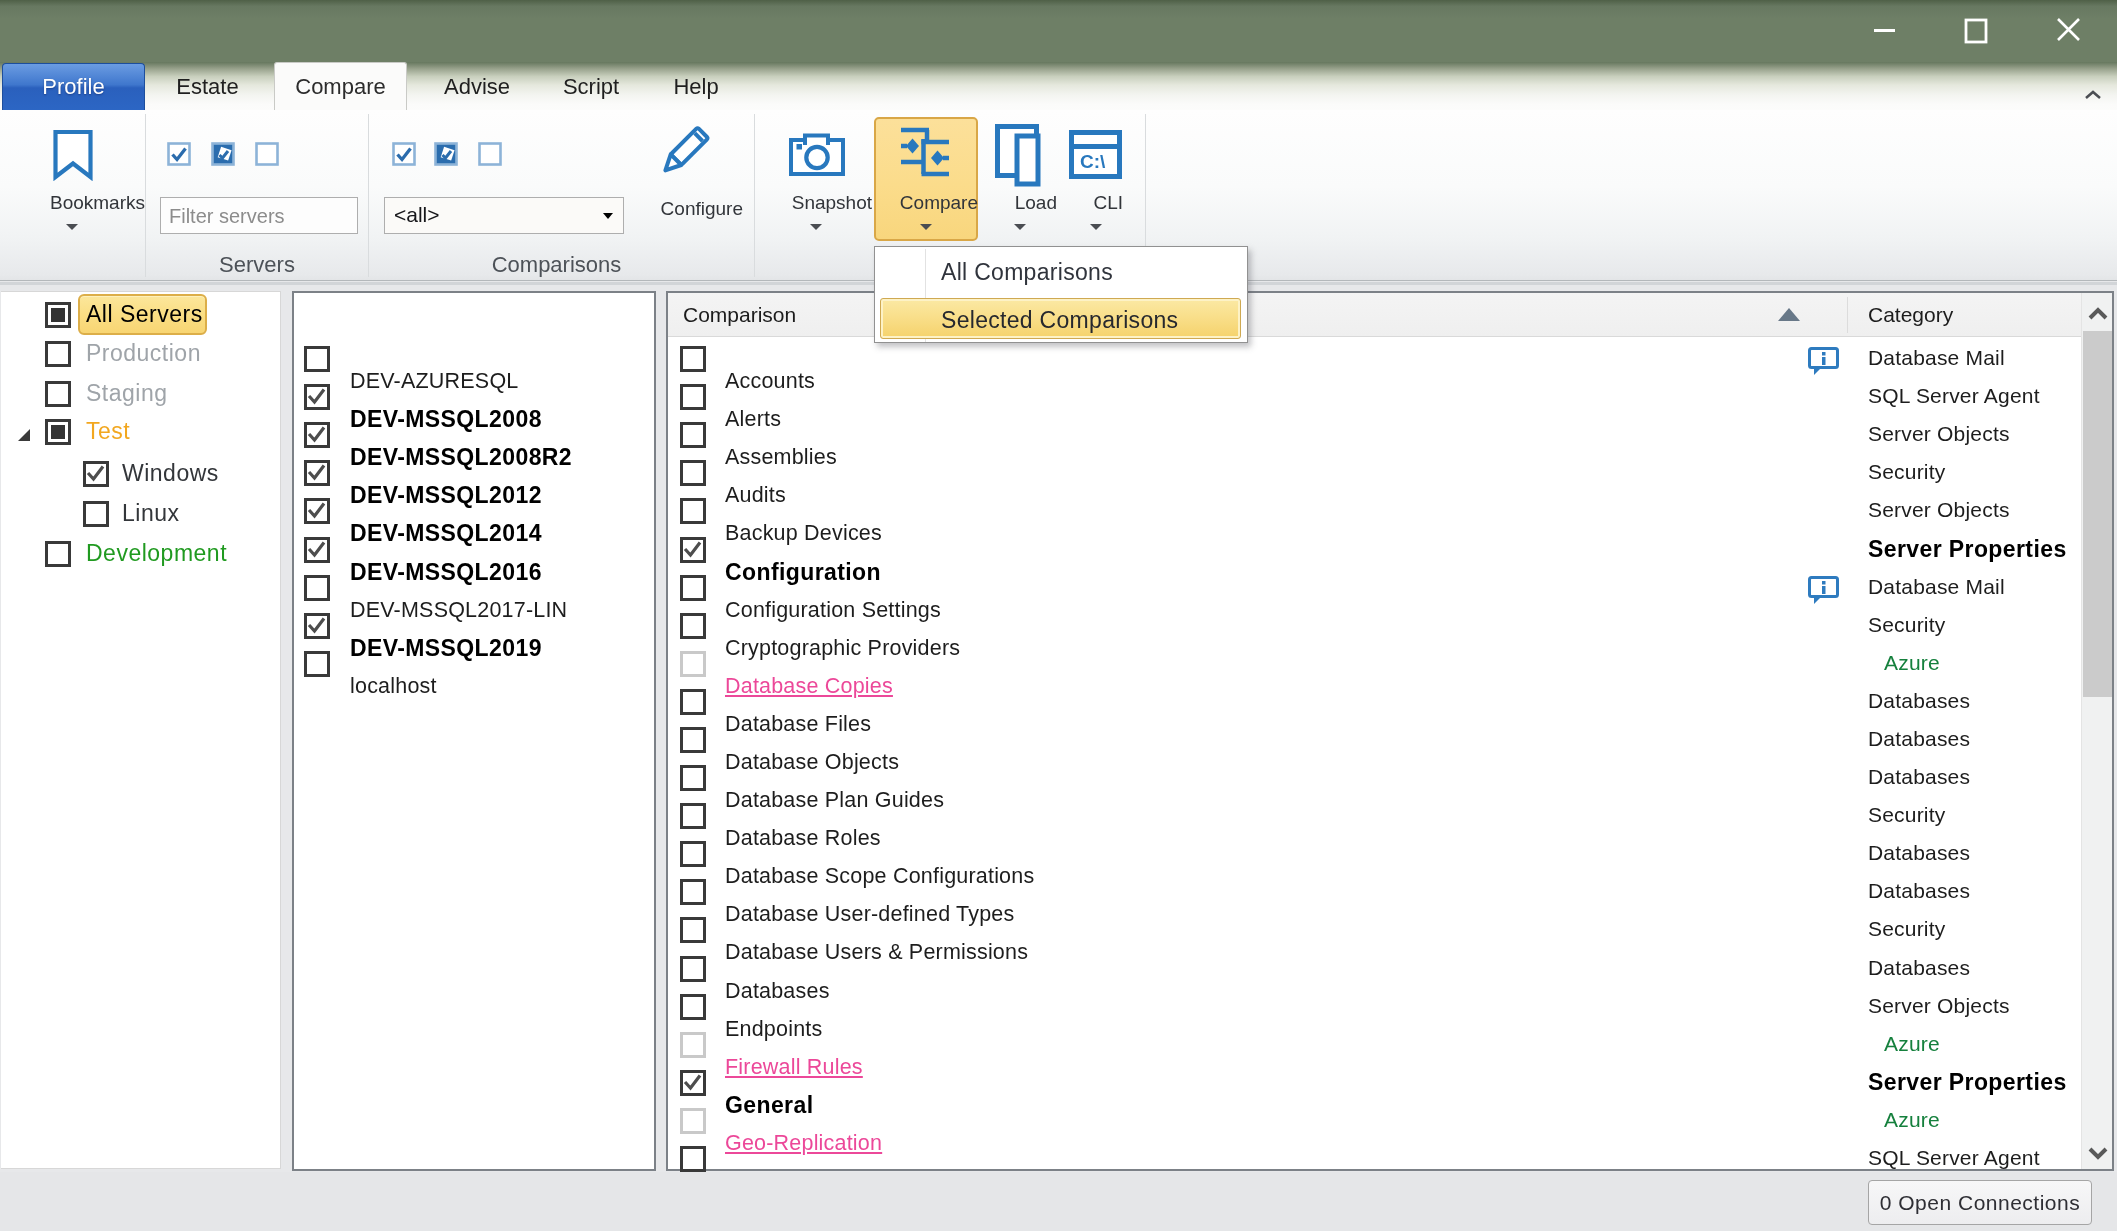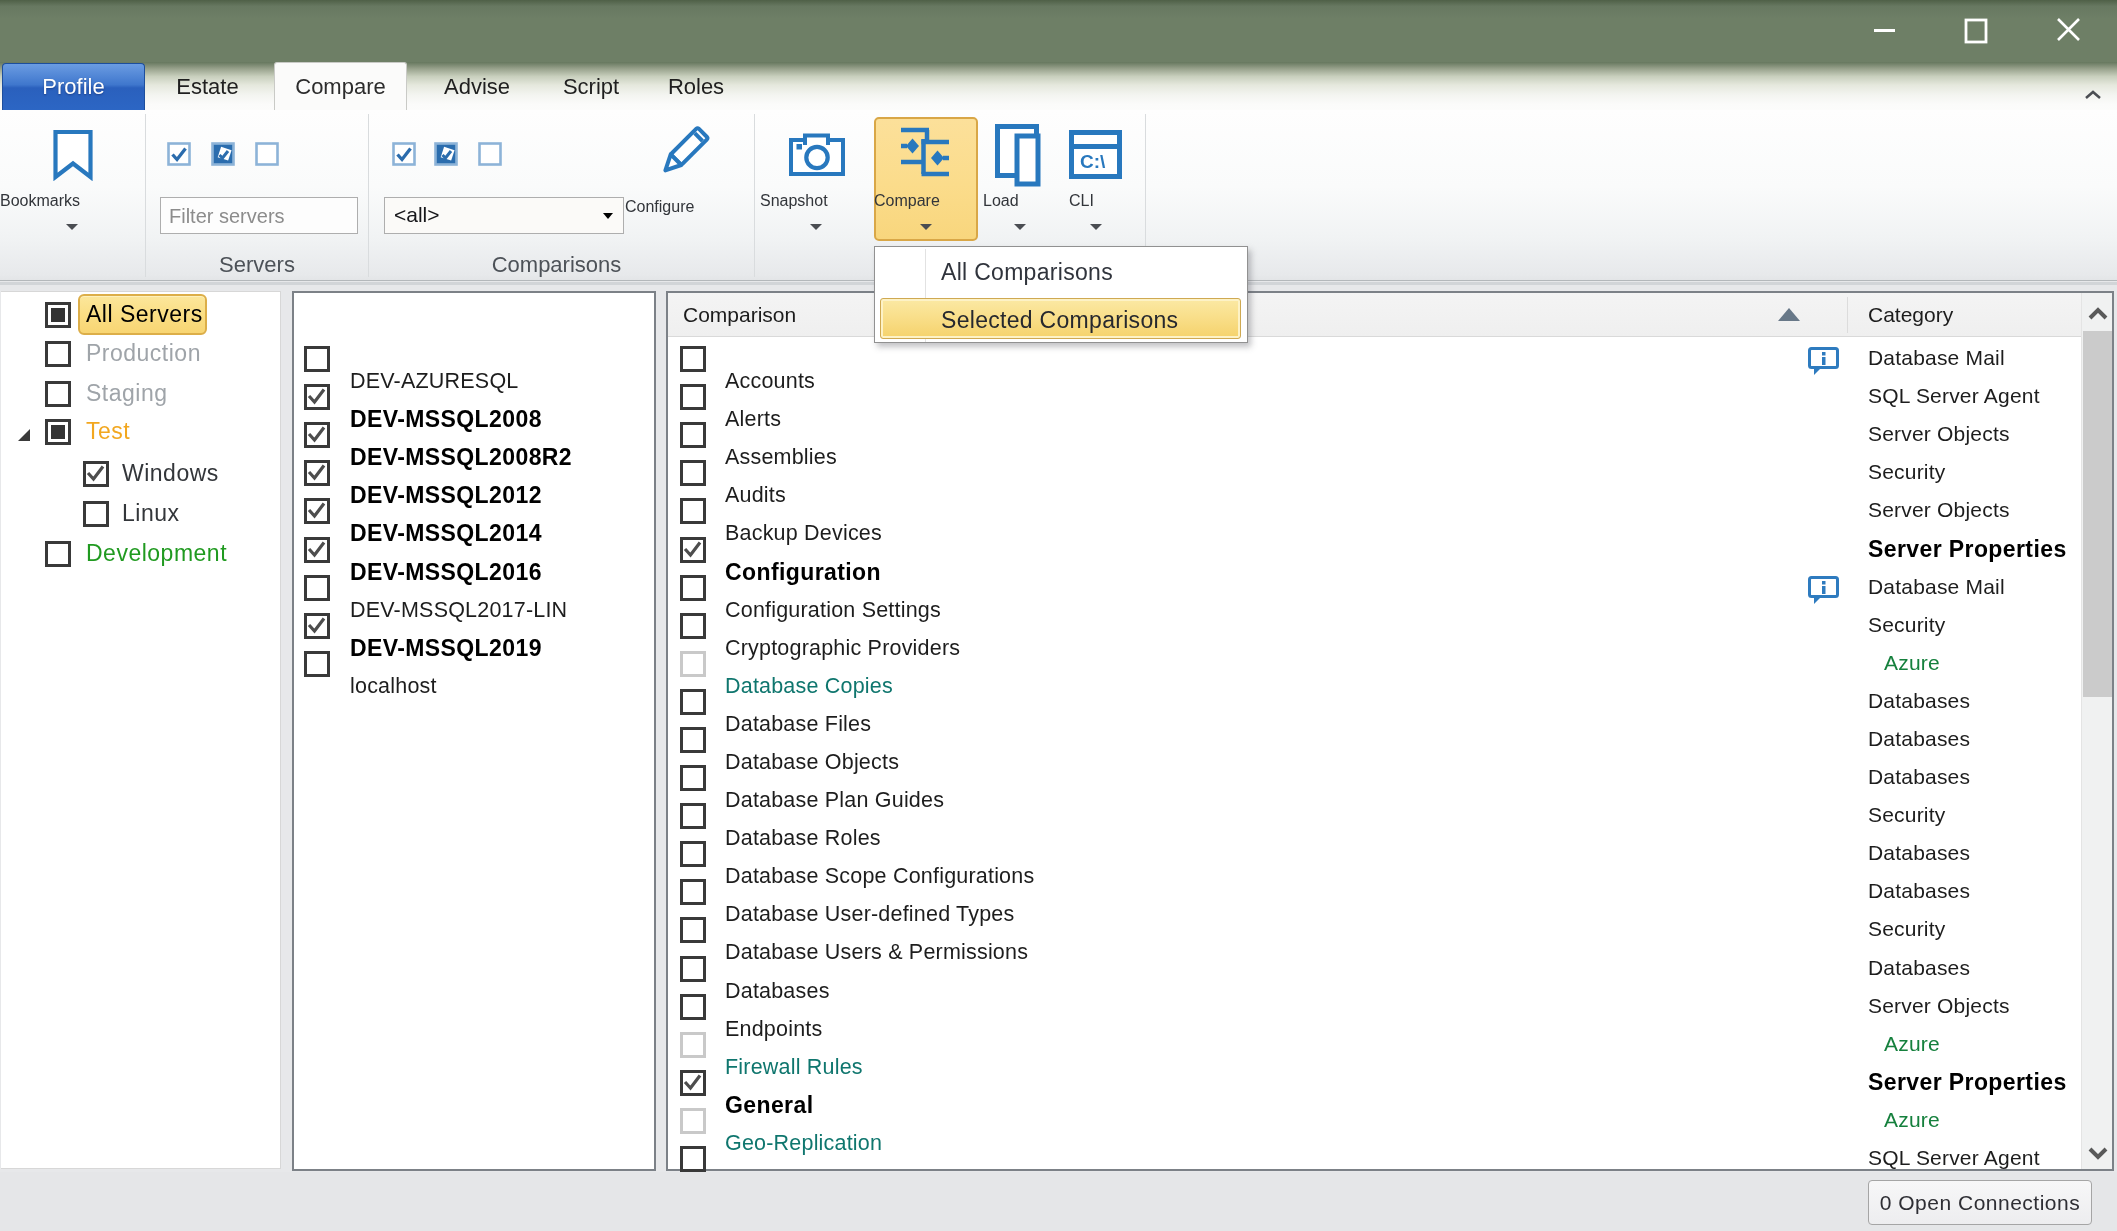--- a/index.html
+++ b/index.html
@@ -26,21 +26,21 @@
     color:#2c2c2c; font-size:22px; text-align:center; line-height:48px; }
   #ribcaret { left:2082px; top:25px; }
 
   
   #ribbon { left:0; top:110px; width:2117px; height:171px;
     background:linear-gradient(180deg,#fefefe 0%,#fafbfb 45%,#f1f3f4 75%,#e7e9eb 97%,#e3e5e7 100%);
     border-bottom:1px solid #b4b8bb; }
   #ribbon2 { left:0; top:282px; width:2117px; height:3px; background:#d2d5d8; }
   .vsep { position:absolute; top:114px; height:163px; width:1px; background:#d9dcde; }
   .riblbl { position:absolute; font-size:22px; color:#4d5258; text-align:center; }
-  .btnlbl { position:absolute; font-size:16px; color:#32353a; text-align:left; }
+  .btnlbl { position:absolute; font-size:19px; color:#32353a; text-align:right; }
   .caret-dn { position:absolute; width:0; height:0; border-left:6px solid transparent;
     border-right:6px solid transparent; border-top:6px solid #4a4d52; }
   .rib-input { position:absolute; border:1px solid #aeaeae; background:#fdfdfd; }
   .ph { color:#8c8c8c; font-size:20px; }
 
   
   #btn-compare { left:874px; top:117px; width:104px; height:124px; border-radius:5px;
     background:linear-gradient(180deg,#fce09a 0%,#fbdc8b 55%,#f8d67d 100%);
     border:2px solid #d9a747; }
 
@@ -64,21 +64,21 @@
 
   
   .cb { position:absolute; background:#fff; }
   .cb-list { width:26px; height:26px; border:3px solid #393939; }
   .cb-list.dis { border-color:#c9c9c9; }
   .cb-tree { width:26px; height:26px; border:3px solid #393939; }
   .indet::after { content:""; position:absolute; left:3px; top:3px; width:14px; height:14px; background:#333333; }
 
   .row-name { position:absolute; font-size:21.5px; letter-spacing:0.2px; color:#1d1d1d; white-space:pre;margin-top:23px; }
   .row-name.b { font-weight:bold; color:#000; font-size:23px; letter-spacing:0.4px; }
-  .row-name.dis { color:#0f766e; }
+  .row-name.dis { color:#ec4899;text-decoration:underline; }
   .cat { position:absolute; font-size:21px; letter-spacing:0.2px; color:#1d1d1d; white-space:pre; }
   .cat.b { font-weight:bold; color:#000; font-size:23px; letter-spacing:0.4px; }
   .cat.dis { color:#15803d;margin-left:16px; }
 
   
   .treetxt { position:absolute; font-size:23px; letter-spacing:0.5px; }
   #pill-allservers { position:absolute; left:78px; top:294px; width:129px; height:41px; border-radius:6px;
     background:linear-gradient(180deg,#fce79b 0%,#fade84 50%,#f8d573 100%);
     border:2px solid #dcae49; box-shadow:inset 0 1px 0 #fdf0bb; z-index:5; }
 
@@ -104,21 +104,21 @@
   <svg class="winbtn" style="left:2055px;top:16px" width="28" height="28">
       <path d="M3 3 L24 24 M24 3 L3 24" stroke="#fff" stroke-width="2.6" fill="none"></path>
     </svg>
 </div>
 
 <div class="abs" id="tabrow">
   <div class="abs" id="tab-profile">Profile</div>
   <div class="tablbl" style="left:160px;width:95px">Estate</div>
   <div class="tablbl" style="left:437px;width:80px">Advise</div>
   <div class="tablbl" style="left:556px;width:70px">Script</div>
-  <div class="tablbl" style="left:667px;width:58px">Roles</div>
+  <div class="tablbl" style="left:667px;width:58px">Help</div>
   <div class="abs" id="tab-active">Compare</div>
   <svg class="abs" id="ribcaret" width="22" height="18">
       <path d="M4 11 L11 5 L18 11" fill="none" stroke="#4b4e53" stroke-width="2.5"></path>
       <path d="M4 15 h14" stroke="#4b4e53" stroke-width="0"></path>
     </svg>
 </div>
 
 <div class="abs" id="ribbon"></div>
 <div class="abs" id="ribbon2"></div>
 <div class="abs" style="left:0;top:0;width:0;height:0;z-index:10">

